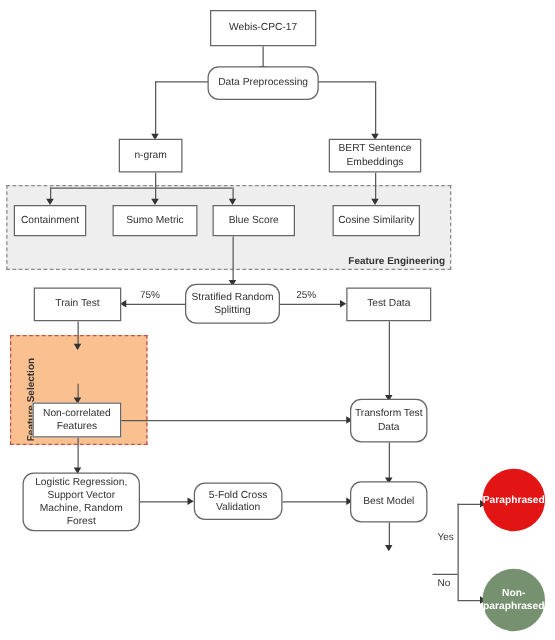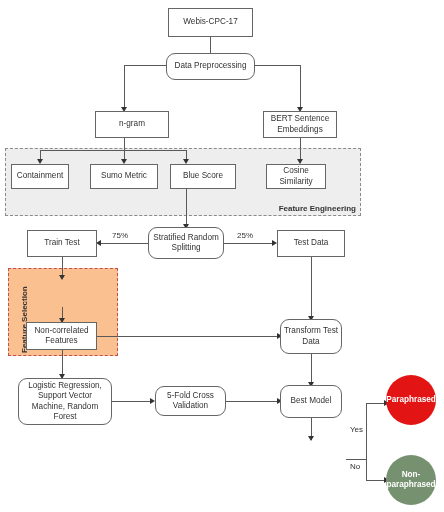--- a/index.html
+++ b/index.html
@@ -108,31 +108,31 @@
   <span class="edge-label" style="left:350px;top:425px;">Yes</span>
 
   <div class="ln h" style="left:366px;top:480px;width:20px;"></div>
   <div class="arrow right" style="left:384px;top:476.5px;"></div>
   <span class="edge-label" style="left:350px;top:462px;">No</span>
 
   <div class="node" style="left:168px;top:8px;width:85px;height:29px;">Webis-CPC-17</div>
 
   <div class="node round" style="left:166px;top:53px;width:89px;height:27px;">Data Preprocessing</div>
 
-  <div class="node" style="left:95px;top:111px;width:74px;height:27px;">n-gram</div>
+  <div class="node" style="left:95px;top:111px;width:51px;height:27px;">n-gram</div>
 
   <div class="node" style="left:263px;top:111px;width:74px;height:27px;">BERT Sentence Embeddings</div>
 
   <div class="node" style="left:11px;top:164px;width:58px;height:25px;">Containment</div>
 
   <div class="node" style="left:90px;top:164px;width:68px;height:25px;">Sumo Metric</div>
 
   <div class="node" style="left:170px;top:164px;width:66px;height:25px;">Blue Score</div>
 
-  <div class="node" style="left:266px;top:164px;width:60px;height:25px;text-align:center;">Cosine Similarity</div>
+  <div class="node" style="left:266px;top:164px;width:70px;height:25px;text-align:center;">Cosine Similarity</div>
 
   <div class="node round" style="left:148px;top:227px;width:76px;height:32px;">Stratified Random Splitting</div>
 
   <div class="node" style="left:27px;top:230px;width:70px;height:27px;">Train Test</div>
 
   <div class="node" style="left:277px;top:230px;width:68px;height:27px;">Test Data</div>
 
 
   <div class="node round" style="left:18px;top:378px;width:94px;height:47px;">Logistic Regression, Support Vector Machine, Random Forest</div>
 

